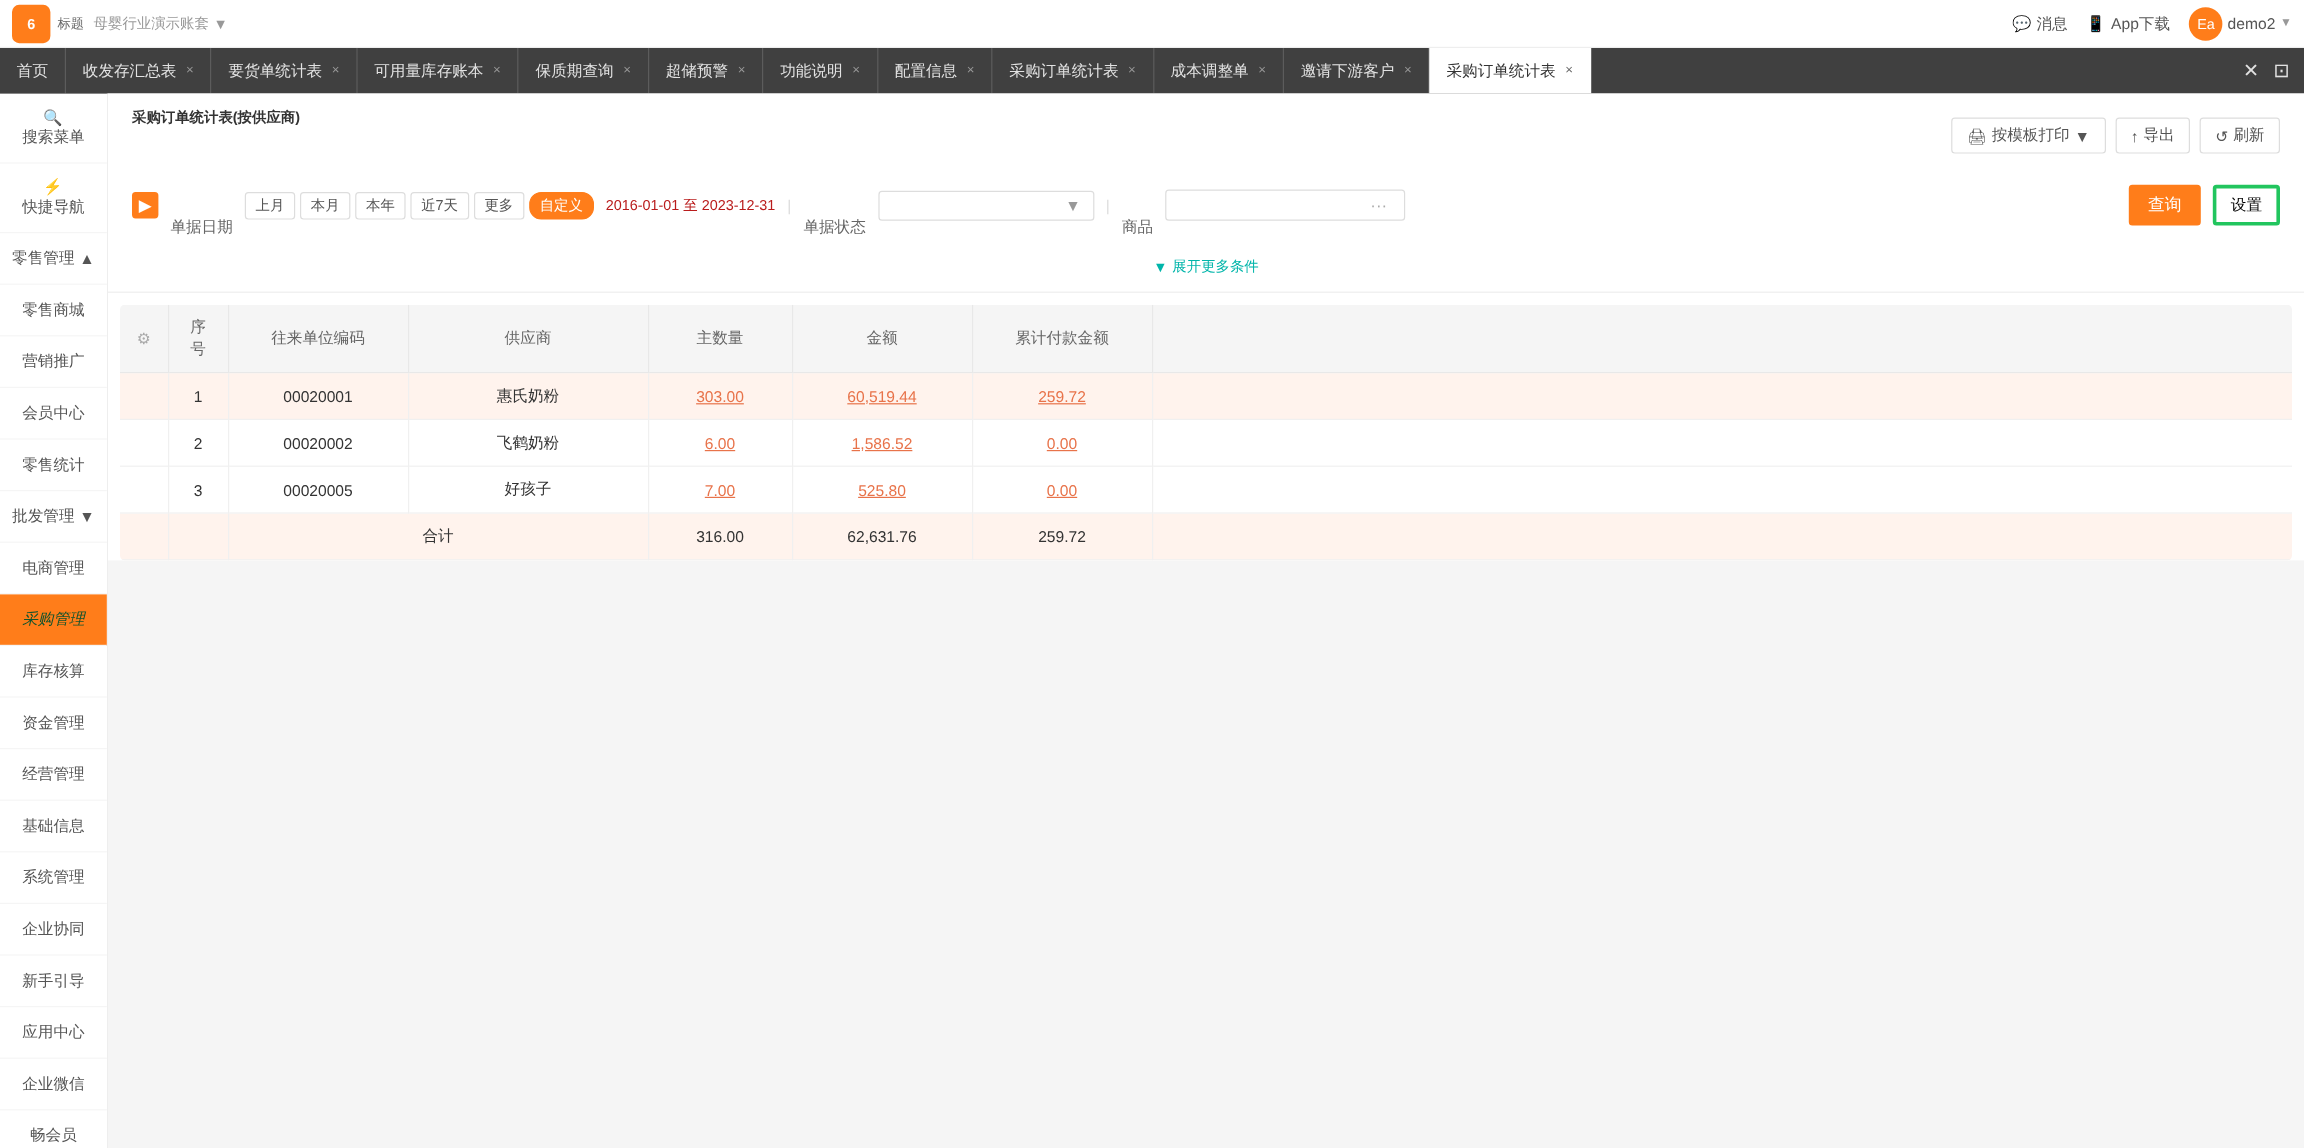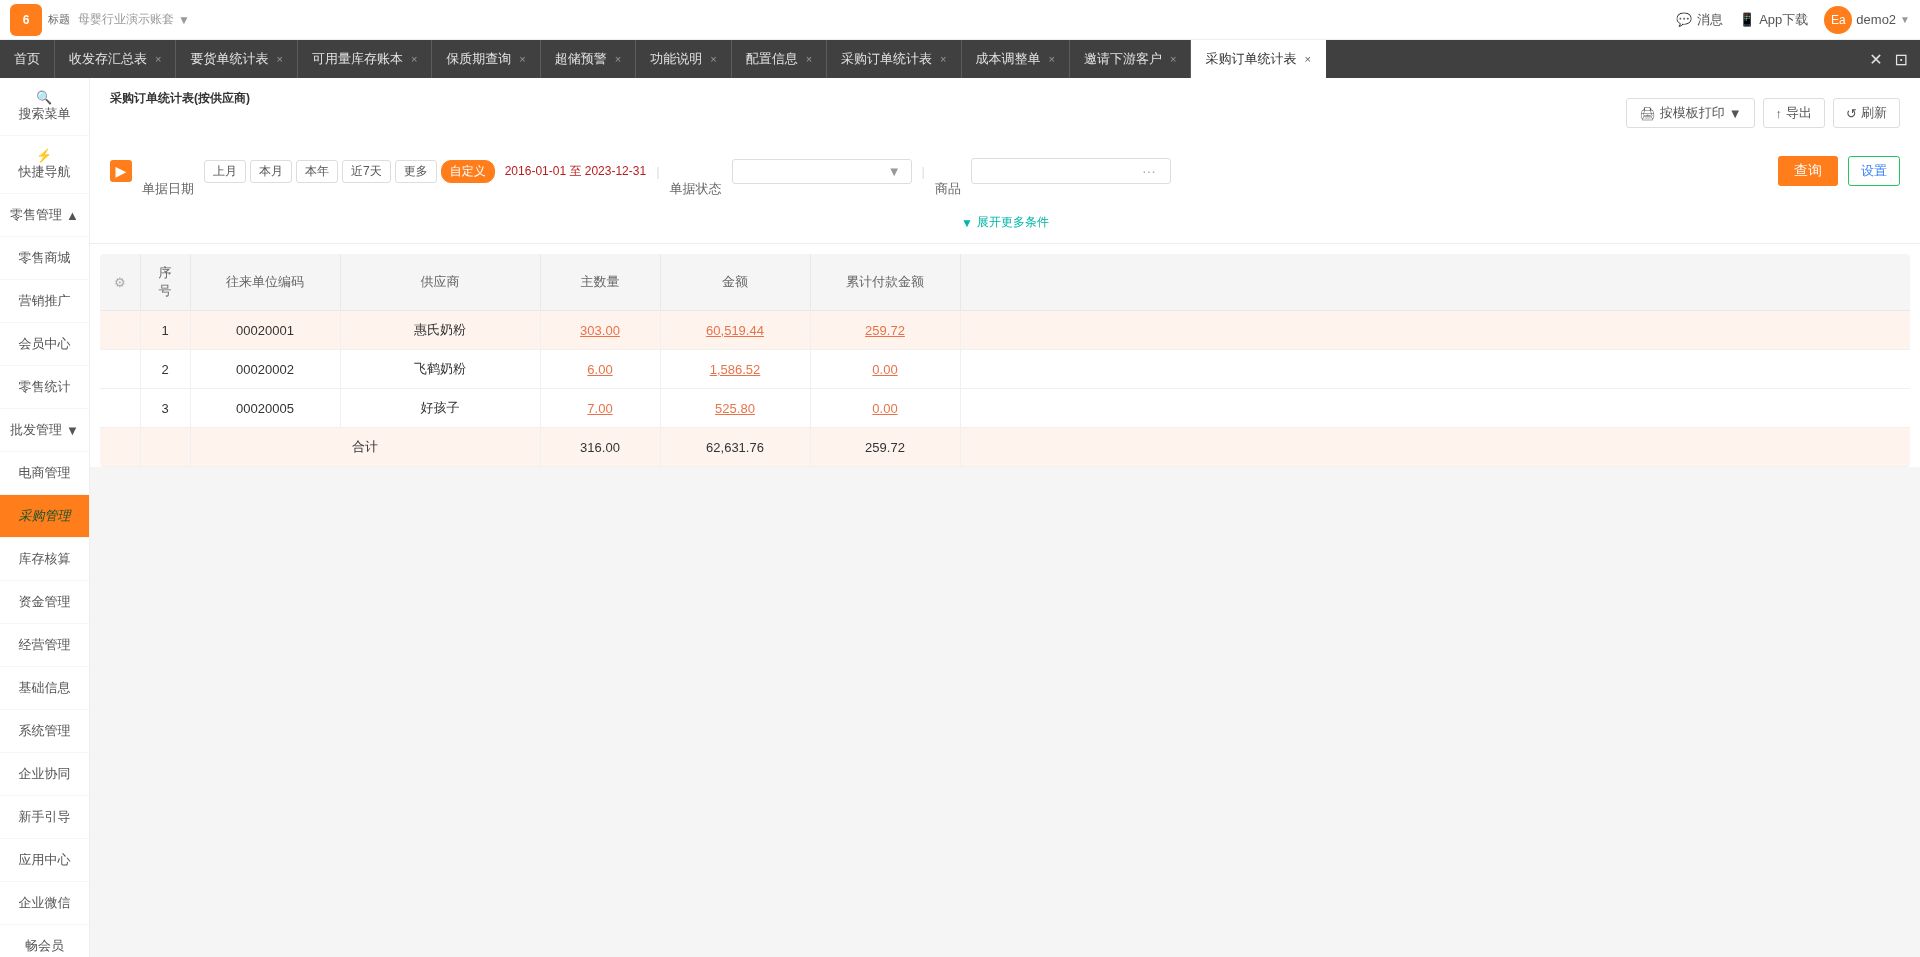--- a/index.html
+++ b/index.html
@@ -52,21 +52,21 @@
     .select-box { border: 1px solid #ddd; border-radius: 3px; padding: 4px 10px; background: #fff; min-width: 180px; display: flex; align-items: center; justify-content: space-between; cursor: pointer; font-size: 13px; color: #999; }
     .goods-input { border: 1px solid #ddd; border-radius: 3px; padding: 4px 10px; background: #fff; min-width: 200px; display: flex; align-items: center; justify-content: space-between; cursor: pointer; font-size: 13px; color: #999; }
     .more-btn { color: #aaa; font-size: 14px; cursor: pointer; padding: 0 4px; }
     .expand-bar { padding: 8px 0 12px 0; text-align: center; }
     .expand-more-btn { color: #00b5aa; font-size: 12px; cursor: pointer; display: inline-flex; align-items: center; gap: 4px; border: none; background: none; }
     .action-btn { padding: 5px 12px; border-radius: 3px; cursor: pointer; font-size: 13px; display: flex; align-items: center; gap: 4px; }
     .action-btn.print { border: 1px solid #ddd; background: #fff; color: #555; }
     .action-btn.export { border: 1px solid #ddd; background: #fff; color: #555; }
     .action-btn.refresh { border: 1px solid #ddd; background: #fff; color: #555; }
     .action-btn.query { background: #ff7d1a; color: white; border: none; padding: 6px 16px; font-size: 14px; }
-    .action-btn.settings { border: 1px solid #22c55e; background: #fff; color: #3b82f6; }
+    .action-btn.settings { border: 3px solid #22c55e; background: #fff; color: #000000; }
 
     
     .table-section { margin: 10px; background: #fff; border-radius: 4px; overflow: hidden; }
     table { width: 100%; border-collapse: collapse; }
     thead tr { background: #f5f5f5; }
     th { padding: 10px 12px; text-align: center; font-size: 13px; color: #666; font-weight: normal; border-bottom: 1px solid #e8e8e8; border-right: 1px solid #e8e8e8; }
     th:last-child { border-right: none; }
     td { padding: 10px 12px; text-align: center; font-size: 13px; color: #333; border-bottom: 1px solid #f0f0f0; border-right: 1px solid #f0f0f0; }
     td:last-child { border-right: none; }
     tr.row-highlight { background: #fff3ed; }

